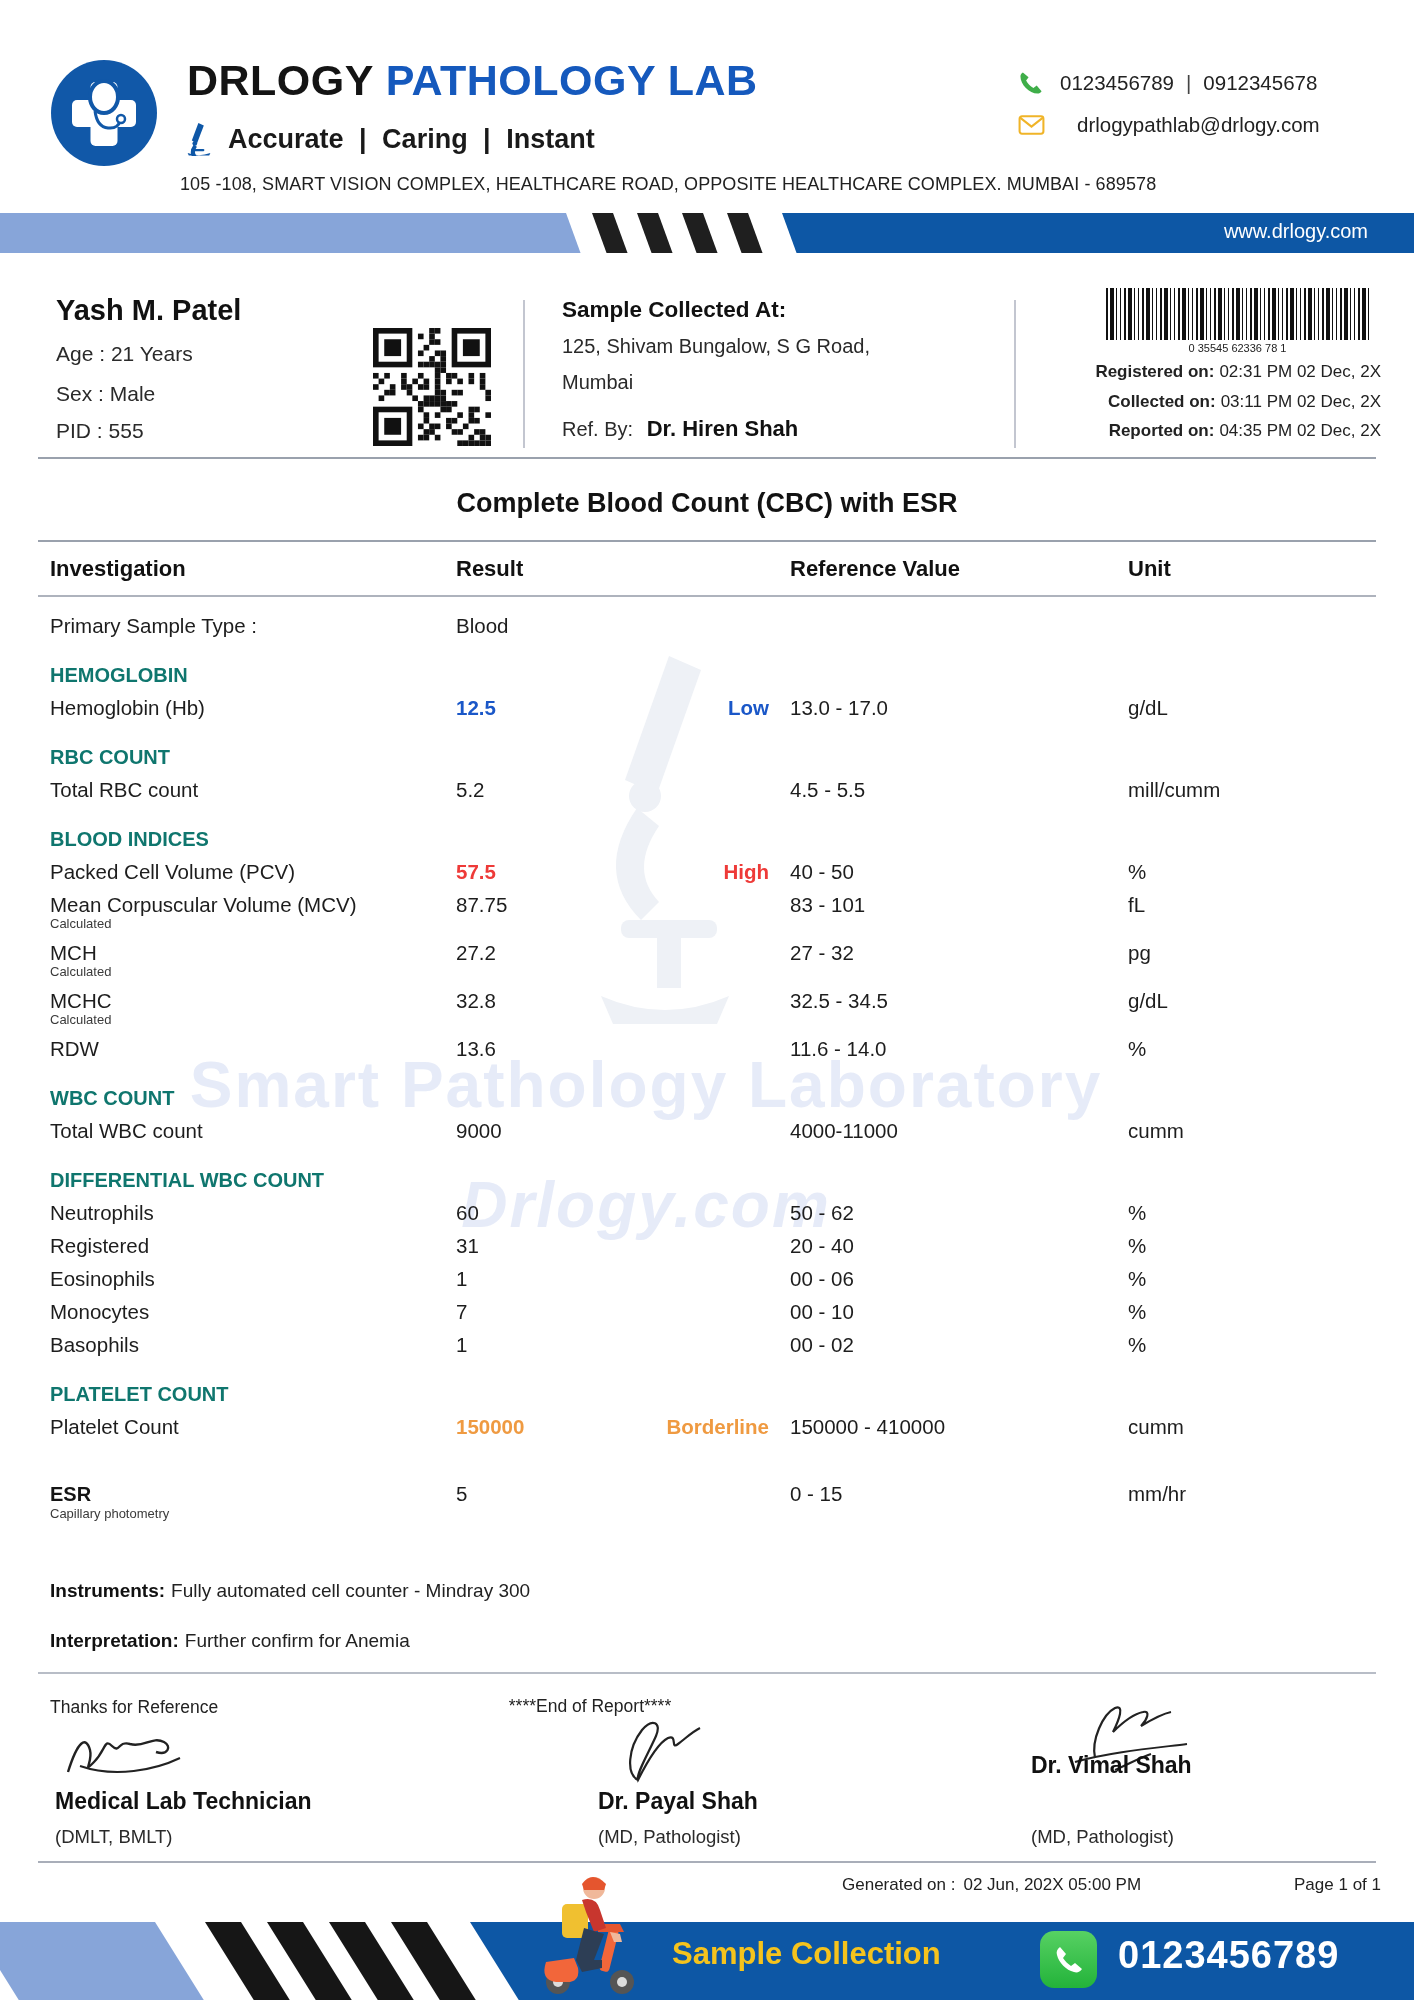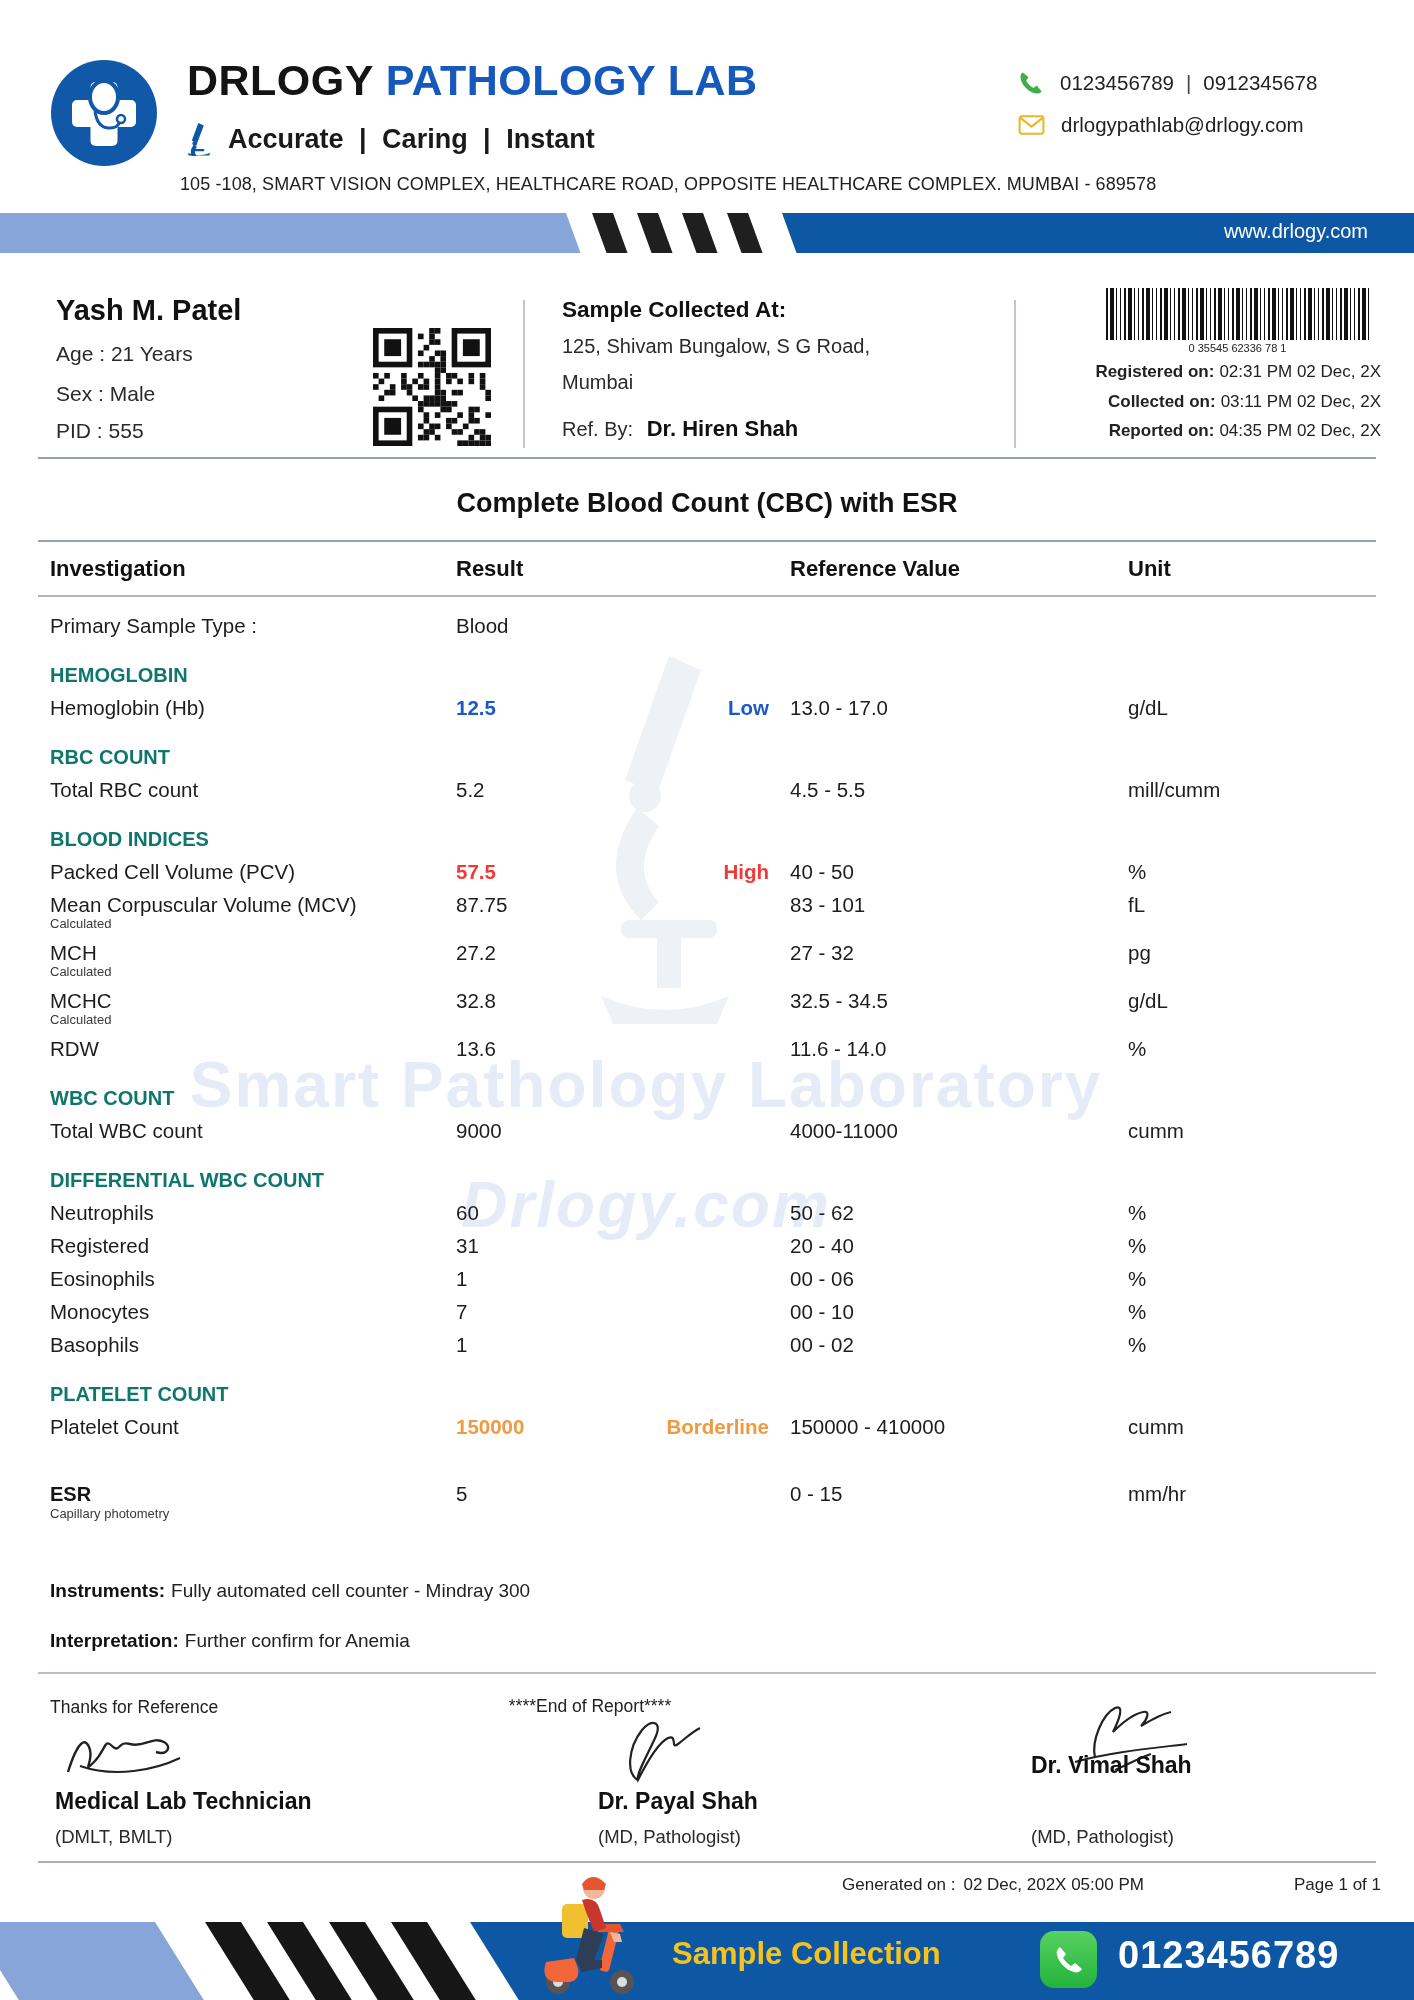--- a/index.html
+++ b/index.html
@@ -13,21 +13,21 @@
   .brand-title{left:187px;top:56px;font-size:43px;font-weight:bold;letter-spacing:.5px;white-space:nowrap;}
   .brand-black{color:#141414;}
   .brand-blue{color:#1559bd;}
   .tagline{left:184px;top:122px;display:flex;align-items:center;font-size:27px;font-weight:bold;color:#1a1a1a;}
   .tagline .mic{margin-right:14px;}
   .tagline span{word-spacing:8px;}
   .hdr-address{left:180px;top:174px;font-size:18px;color:#212121;letter-spacing:.1px;}
   .contact{display:flex;align-items:center;font-size:20.5px;color:#222;}
   .contact .ic{margin-right:16px;}
   .contact-phone{left:1018px;top:70px;}
-  .contact-email{left:1018px;top:113px;}
+  .contact-email{left:1018px;top:113px;gap:16px;}
   .ph-sep{margin:0 12px;color:#444;}
 
   
   .banner{left:0;top:213px;width:1414px;height:40px;overflow:hidden;}
   .bnr{position:absolute;top:0;height:40px;transform-origin:0 0;}
   .bnr-light{left:-20px;width:586px;background:#87a5d9;transform:skewX(20deg);}
   .bnr-stripe{width:21px;background:#1f1f1f;transform:skewX(20deg);}
   .bnr-dark{left:782px;width:700px;background:#0d57a5;transform:skewX(20deg);}
   .site{right:46px;top:220px;font-size:20px;color:#fff;}
 
@@ -484,21 +484,21 @@
 
 <div class="abs sig-name" style="left:55px;top:1788px;">Medical Lab Technician</div>
 <div class="abs sig-title" style="left:55px;top:1826px;">(DMLT, BMLT)</div>
 <div class="abs sig-name" style="left:598px;top:1788px;">Dr. Payal Shah</div>
 <div class="abs sig-title" style="left:598px;top:1826px;">(MD, Pathologist)</div>
 <div class="abs sig-name" style="left:1031px;top:1752px;">Dr. Vimal Shah</div>
 <div class="abs sig-title" style="left:1031px;top:1826px;">(MD, Pathologist)</div>
 
 <div class="abs rule rule-e"></div>
 <div class="abs gen-line">
-  <span class="lbl">Generated on :</span><span>02 Dec, 202X 05:00 PM</span>
+  <span class="lbl">Generated on :</span><span>02 Jun, 202X 05:00 PM</span>
 </div>
 <div class="abs page-no">Page 1 of 1</div>
 
 <div class="abs footer">
   <div class="ftr ftr-light"></div>
   <div class="ftr ftr-stripe" style="left:205px;"></div>
   <div class="ftr ftr-stripe" style="left:267px;"></div>
   <div class="ftr ftr-stripe" style="left:329px;"></div>
   <div class="ftr ftr-stripe" style="left:391px;"></div>
   <div class="ftr ftr-dark"></div>

